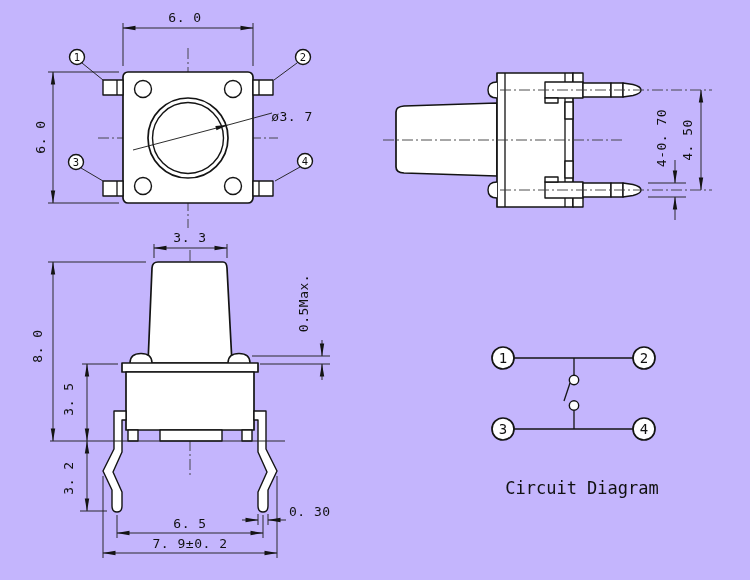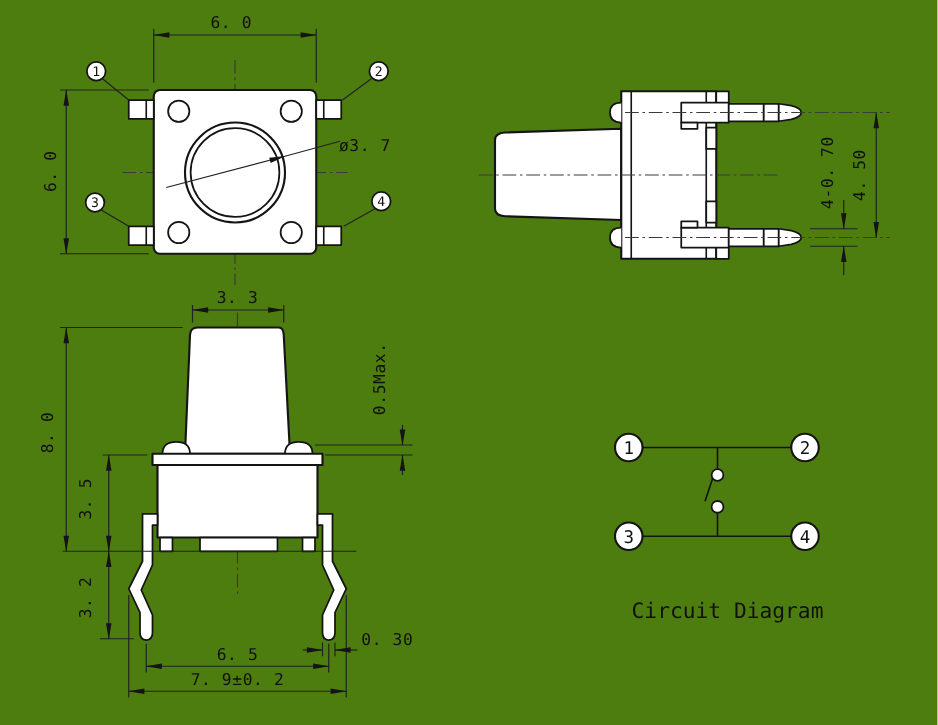--- a/index.html
+++ b/index.html
@@ -1,16 +1,16 @@
 <!DOCTYPE html>
 <html><head>
 <meta charset="utf-8">
 <style>
   html,body { margin:0; padding:0; background:#ffffff; }
-  .stage { position:relative; width:750px; height:580px; background:#4d7c0f; font-family:"DejaVu Sans Mono", monospace; }
+  .stage { position:relative; width:750px; height:580px; background:#c4b5fd; font-family:"DejaVu Sans Mono", monospace; }
   svg { display:block; }
   .part  { fill:#fff; stroke:#141414; stroke-width:1.7; stroke-linejoin:round; }
   .part2 { fill:#fff; stroke:#141414; stroke-width:1.4; stroke-linejoin:round; }
   .ln2   { fill:none; stroke:#141414; stroke-width:1.3; }
   .cl    { fill:none; stroke:#3a3a3a; stroke-width:0.9; stroke-dasharray:11 3 2 3; }
   .ext   { fill:none; stroke:#222; stroke-width:0.95; }
   .dim   { fill:none; stroke:#222; stroke-width:0.95; }
   .dimtxt { font:13px "DejaVu Sans Mono", monospace; fill:#111; letter-spacing:0.5px; }
   .callout { font:10.5px "DejaVu Sans Mono", monospace; fill:#111; }
   .terminal { font:14px "DejaVu Sans Mono", monospace; fill:#111; }

